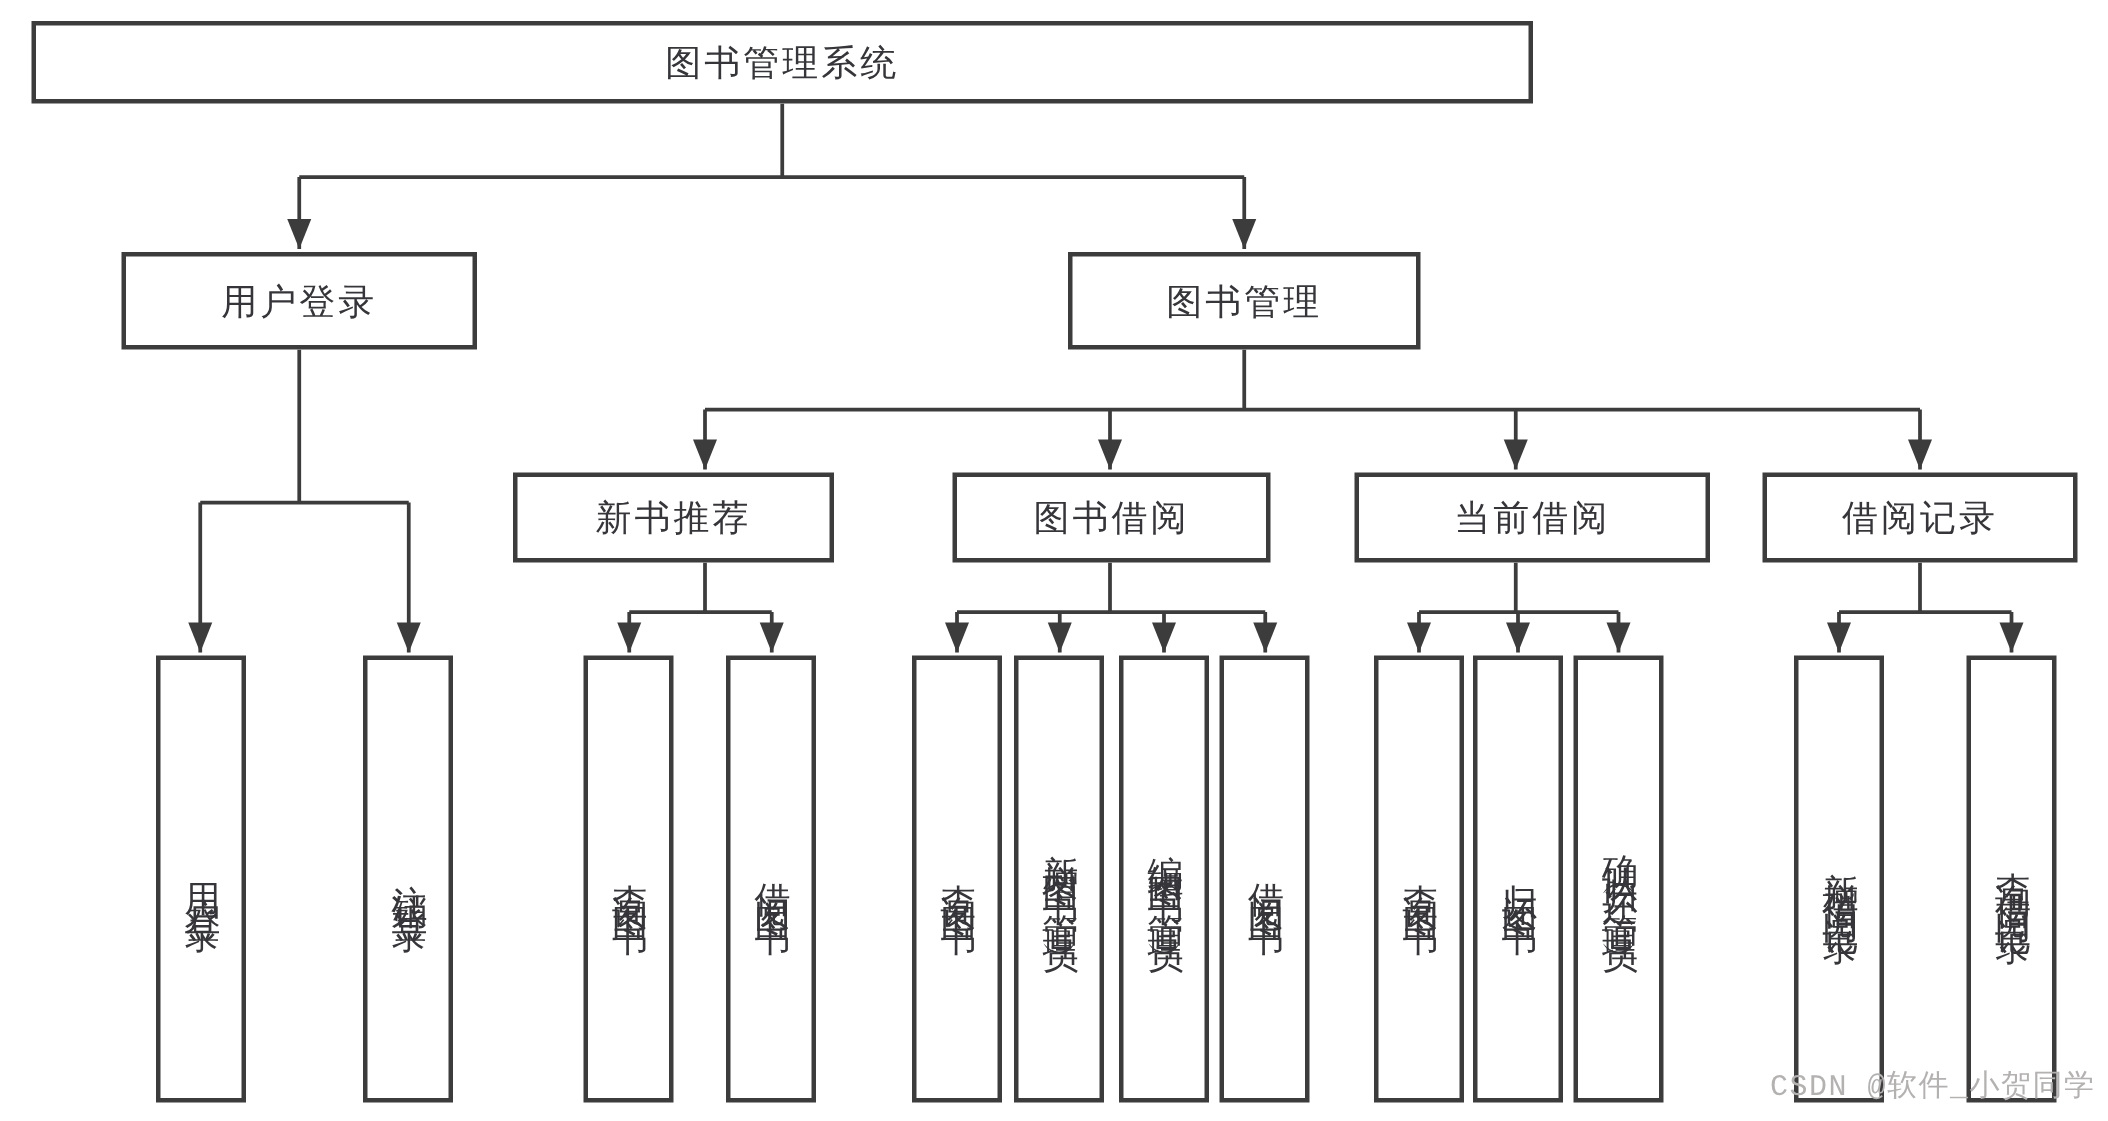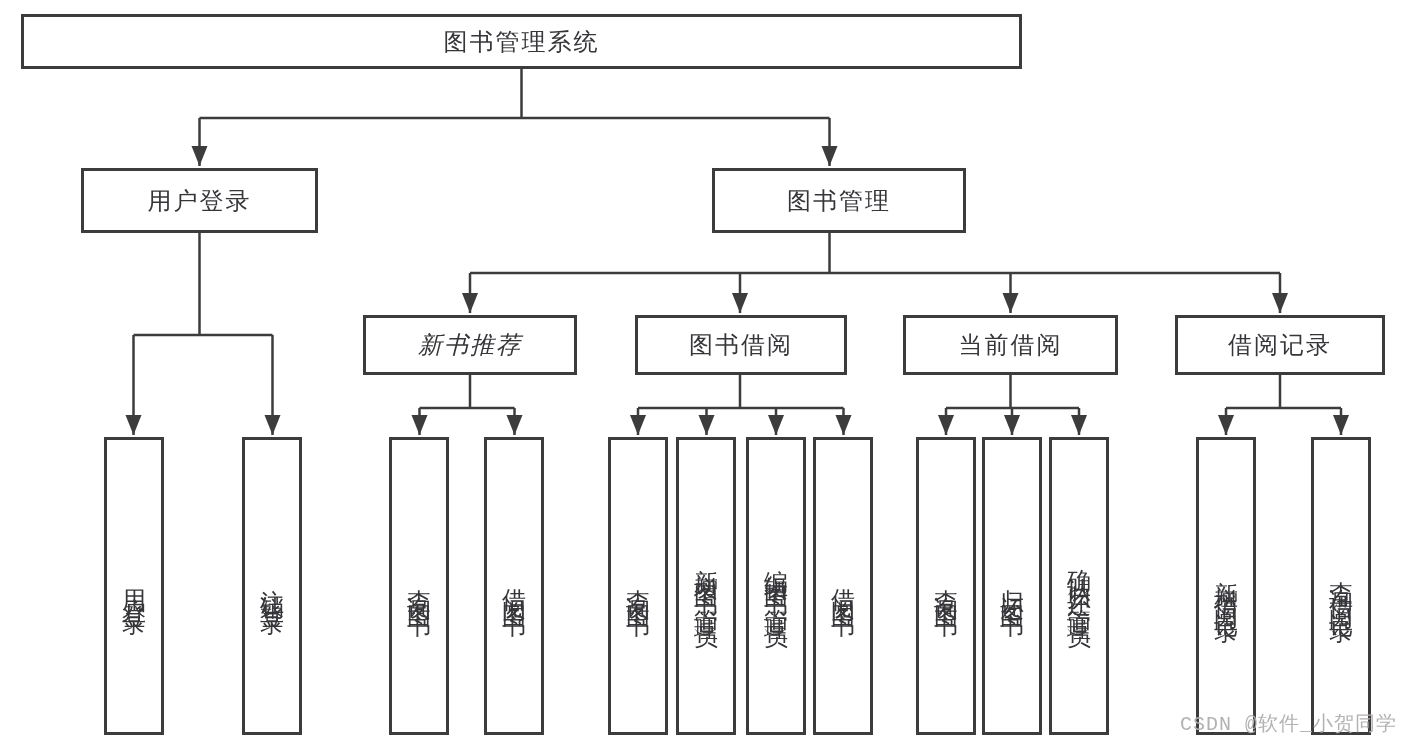--- a/index.html
+++ b/index.html
@@ -104,25 +104,25 @@
     <path class="ln" marker-end="url(#arr)" d="M1012 408 V435"></path>
     <path class="ln" marker-end="url(#arr)" d="M1079 408 V435"></path>
 
     <path class="ln" marker-end="url(#arr)" d="M1226 408 V435"></path>
     <path class="ln" marker-end="url(#arr)" d="M1341 408 V435"></path>
   </svg>
 
   <div class="node" style="left:21px;top:14px;width:1001px;height:55px;">图书管理系统</div>
 
   <div class="node" style="left:81px;top:168px;width:237px;height:65px;">用户登录</div>
-  <div class="node" style="left:712px;top:168px;width:254px;height:65px;">图书管理</div>
+  <div class="node" style="left:712px;top:168px;width:235px;height:65px;">图书管理</div>
 
-  <div class="node" style="left:363px;top:315px;width:214px;height:60px;font-style:italic;">新书推荐</div>
+  <div class="node" style="left:342px;top:315px;width:214px;height:60px;">新书推荐</div>
   <div class="node" style="left:635px;top:315px;width:212px;height:60px;">图书借阅</div>
-  <div class="node" style="left:903px;top:315px;width:215px;height:60px;">当前借阅</div>
+  <div class="node" style="left:903px;top:315px;width:237px;height:60px;">当前借阅</div>
   <div class="node" style="left:1175px;top:315px;width:210px;height:60px;">借阅记录</div>
 
   <div class="vnode" style="left:104px;">用户登录</div>
   <div class="vnode" style="left:242px;">注销登录</div>
 
   <div class="vnode" style="left:389px;">查询图书</div>
   <div class="vnode" style="left:484px;">借阅图书</div>
 
   <div class="vnode" style="left:608px;">查询图书</div>
   <div class="vnode" style="left:676px;">新增图书（管理员）</div>

